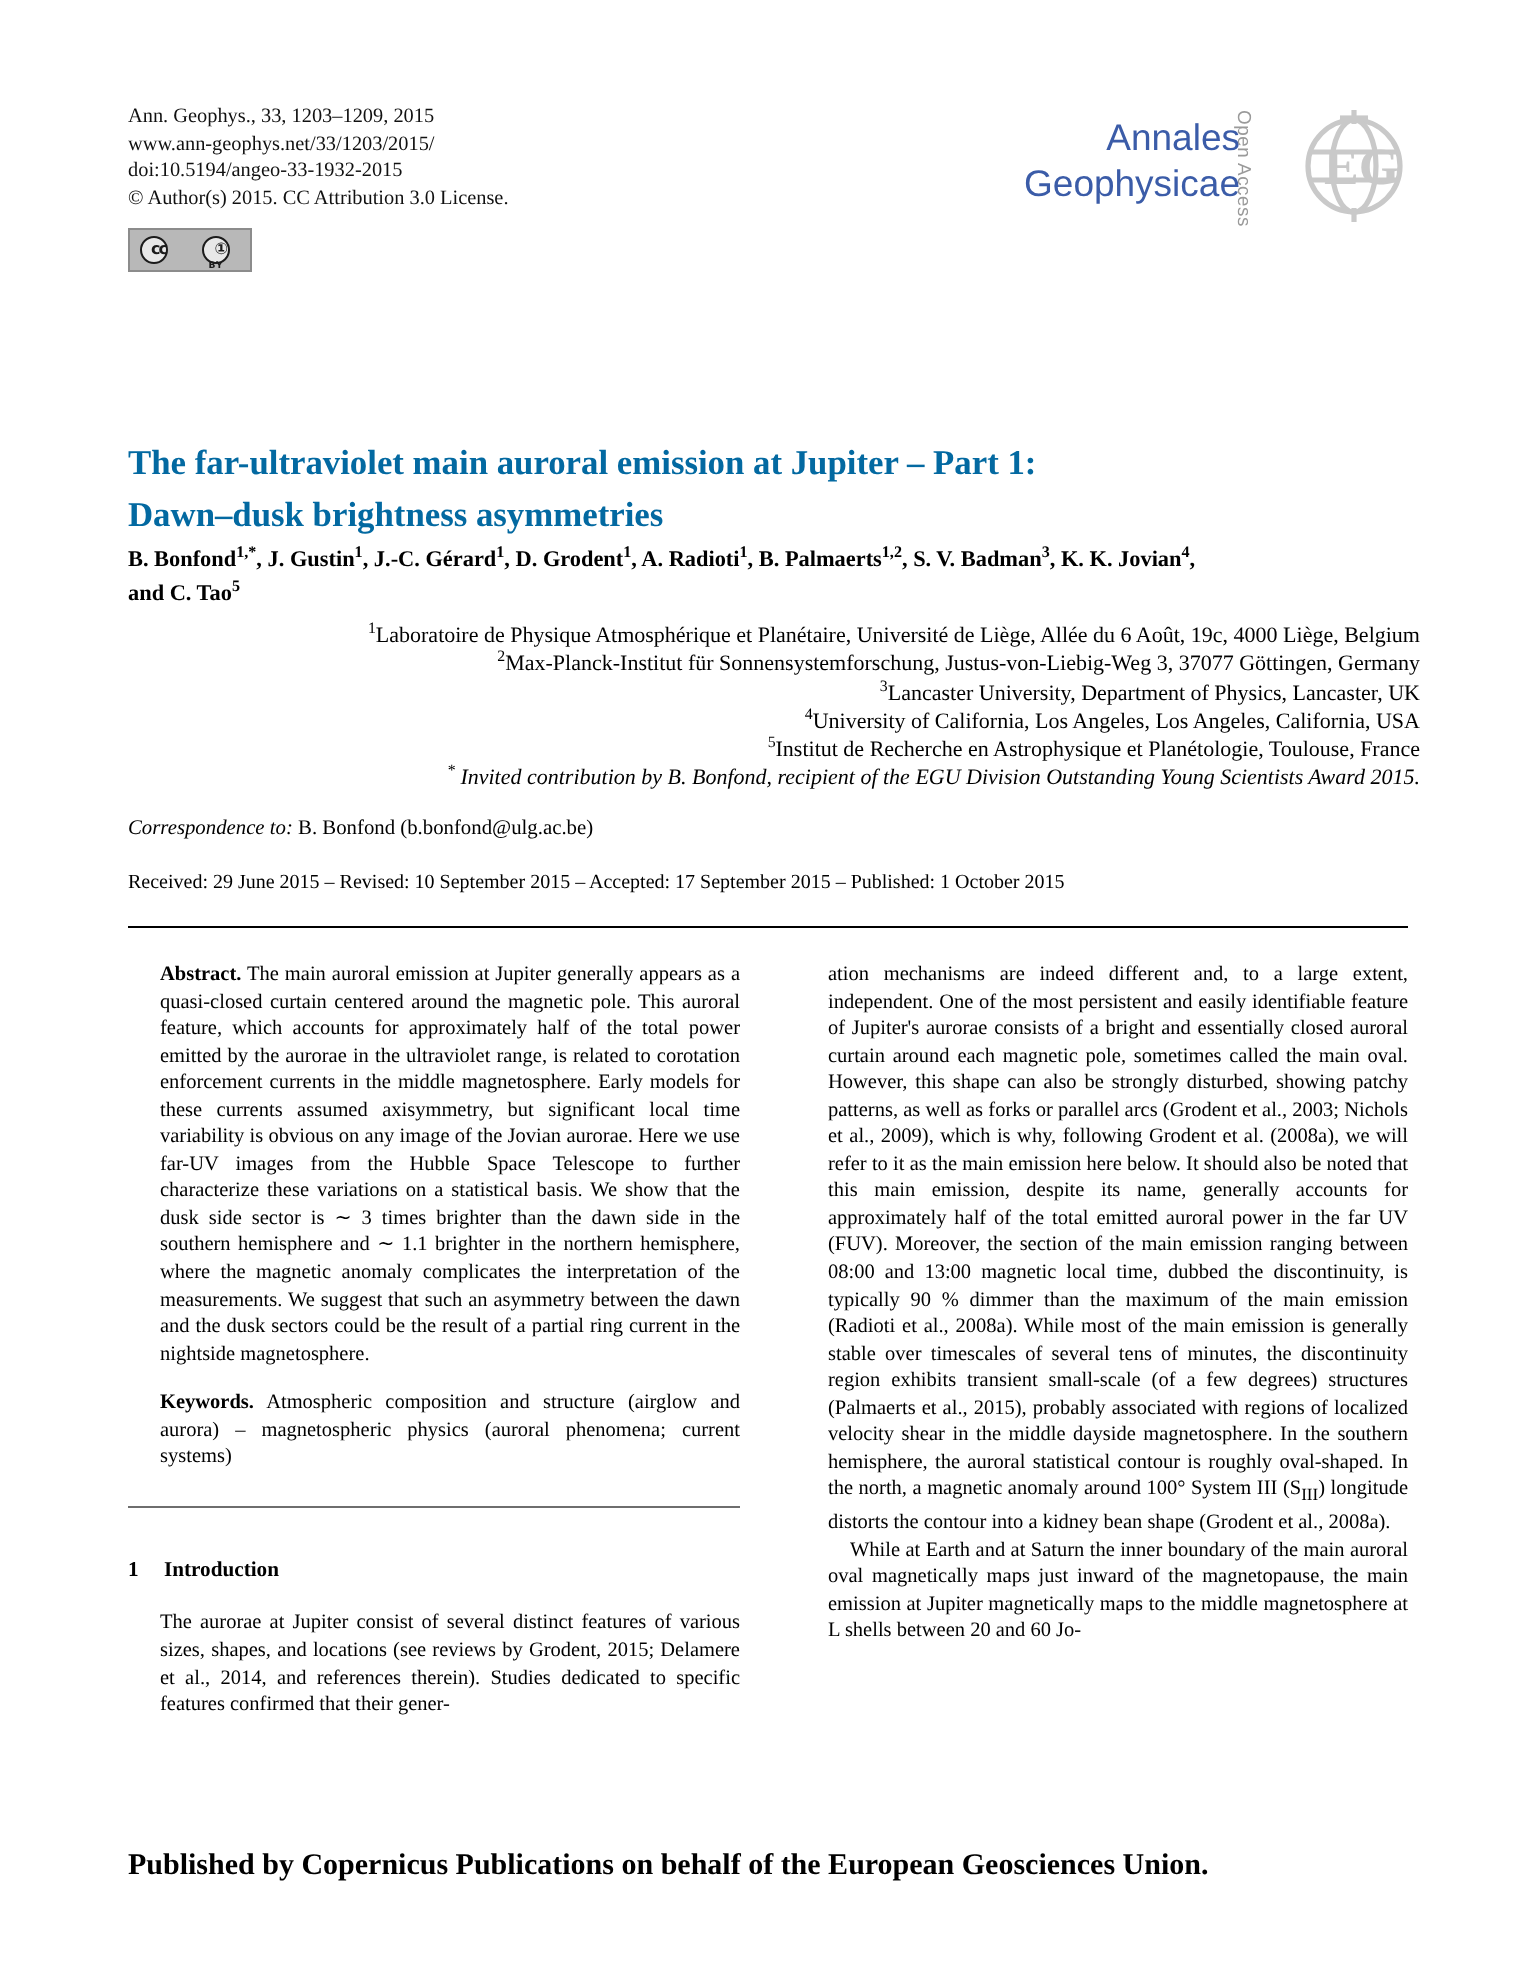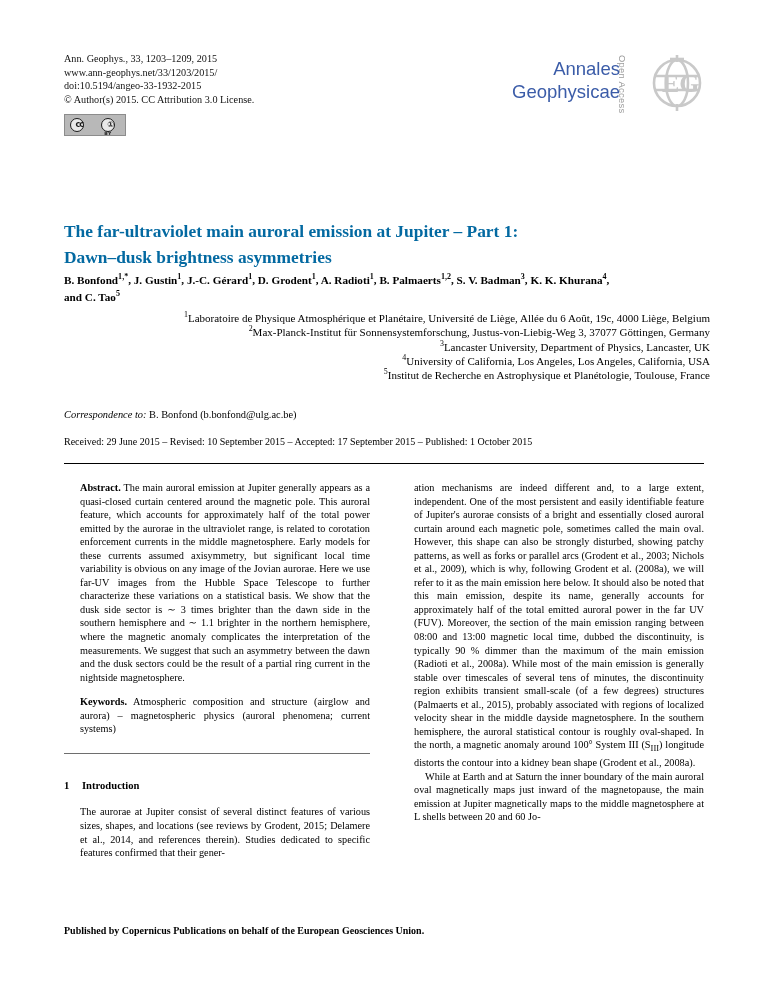--- a/index.html
+++ b/index.html
@@ -216,21 +216,21 @@
     font-weight: bold;
     margin-bottom: 13px;
   }
   .section-head .num { display: inline-block; min-width: 18px; }
 
   
   .footer {
     position: absolute;
     left: 64px;
     top: 925px;
-    font-size: 10px;
+    font-size: 15px;
     font-weight: bold;
   }
 </style>
 </head>
 <body>
 
 <div class="page">
 
   <div class="masthead">
     <div class="journal-ref">
@@ -267,29 +267,30 @@
       </svg>
     </div>
   </div>
 
   <h1 class="paper-title">
     <span>The far-ultraviolet main auroral emission at Jupiter – Part 1:</span><br>
     <span>Dawn–dusk brightness asymmetries</span>
   </h1>
 
   <div class="authors">
-    <span>B. Bonfond</span><sup>1,*</sup><span>, J. Gustin</span><sup>1</sup><span>, J.-C. Gérard</span><sup>1</sup><span>, D. Grodent</span><sup>1</sup><span>, A. Radioti</span><sup>1</sup><span>, B. Palmaerts</span><sup>1,2</sup><span>, S. V. Badman</span><sup>3</sup><span>, K. K. Khurana</span><sup>4</sup><span>,</span><br><span>and C. Tao</span><sup>5</sup>
+    <span>B. Bonfond</span><sup>1,*</sup><span>, J. Gustin</span><sup>1</sup><span>, J.-C. Gérard</span><sup>1</sup><span>, D. Grodent</span><sup>1</sup><span>, A. Radioti</span><sup>1</sup><span>, B. Palmaerts</span><sup>1,2</sup><span>, S. V. Badman</span><sup>3</sup><span>, K. K. Jovian</span><sup>4</sup><span>,</span><br><span>and C. Tao</span><sup>5</sup>
   </div>
 
   <div class="affiliations">
     <div class="aff"><sup>1</sup><span>Laboratoire de Physique Atmosphérique et Planétaire, Université de Liège, Allée du 6 Août, 19c, 4000 Liège, Belgium</span></div>
     <div class="aff"><sup>2</sup><span>Max-Planck-Institut für Sonnensystemforschung, Justus-von-Liebig-Weg 3, 37077 Göttingen, Germany</span></div>
     <div class="aff"><sup>3</sup><span>Lancaster University, Department of Physics, Lancaster, UK</span></div>
     <div class="aff"><sup>4</sup><span>University of California, Los Angeles, Los Angeles, California, USA</span></div>
     <div class="aff"><sup>5</sup><span>Institut de Recherche en Astrophysique et Planétologie, Toulouse, France</span></div>
+    <div class="aff aff-note"><sup>*</sup> <span>Invited contribution by B. Bonfond, recipient of the EGU Division Outstanding Young Scientists Award 2015.</span></div>
   </div>
 
   <div class="correspondence">
     <i>Correspondence to:</i>
     <span>B. Bonfond (b.bonfond@ulg.ac.be)</span>
   </div>
 
   <div class="history">Received: 29 June 2015 – Revised: 10 September 2015 – Accepted: 17 September 2015 – Published: 1 October 2015</div>
 
   <div class="header-rule"></div>

